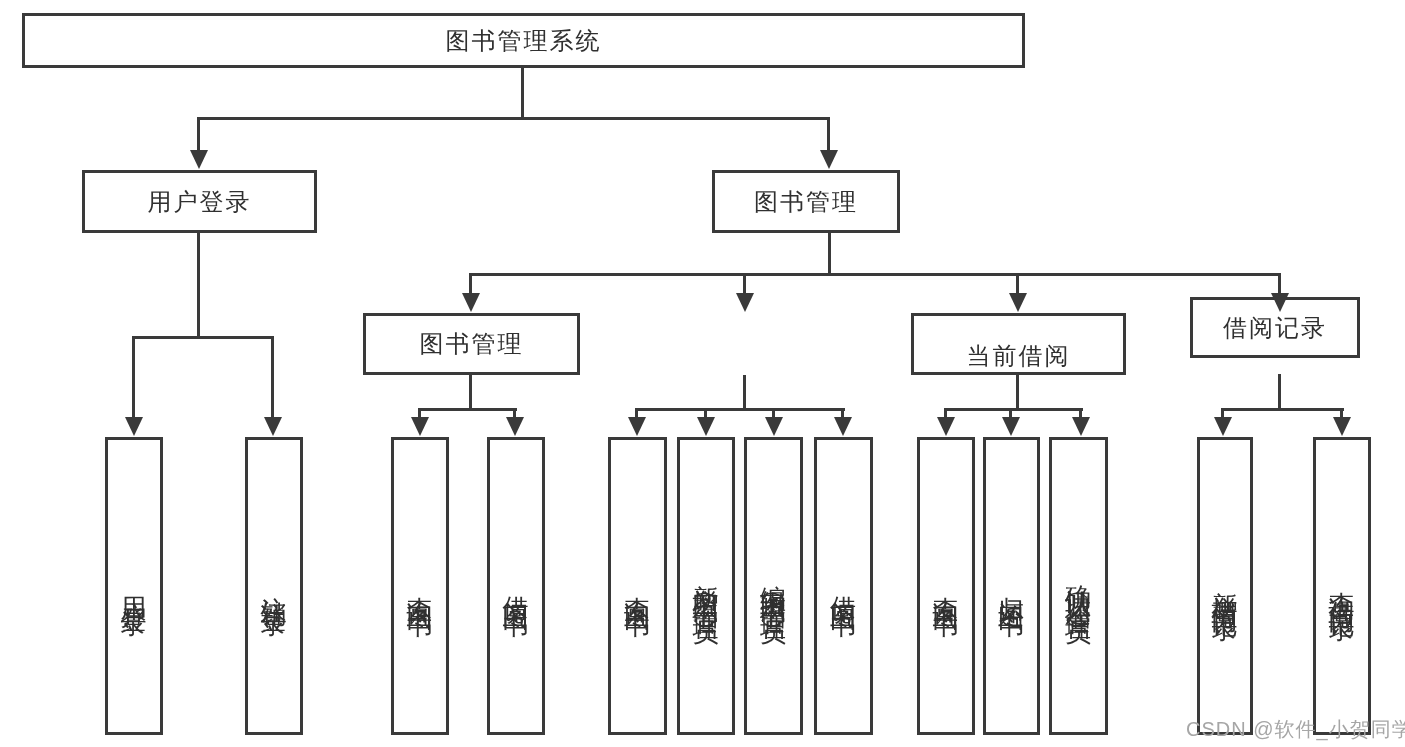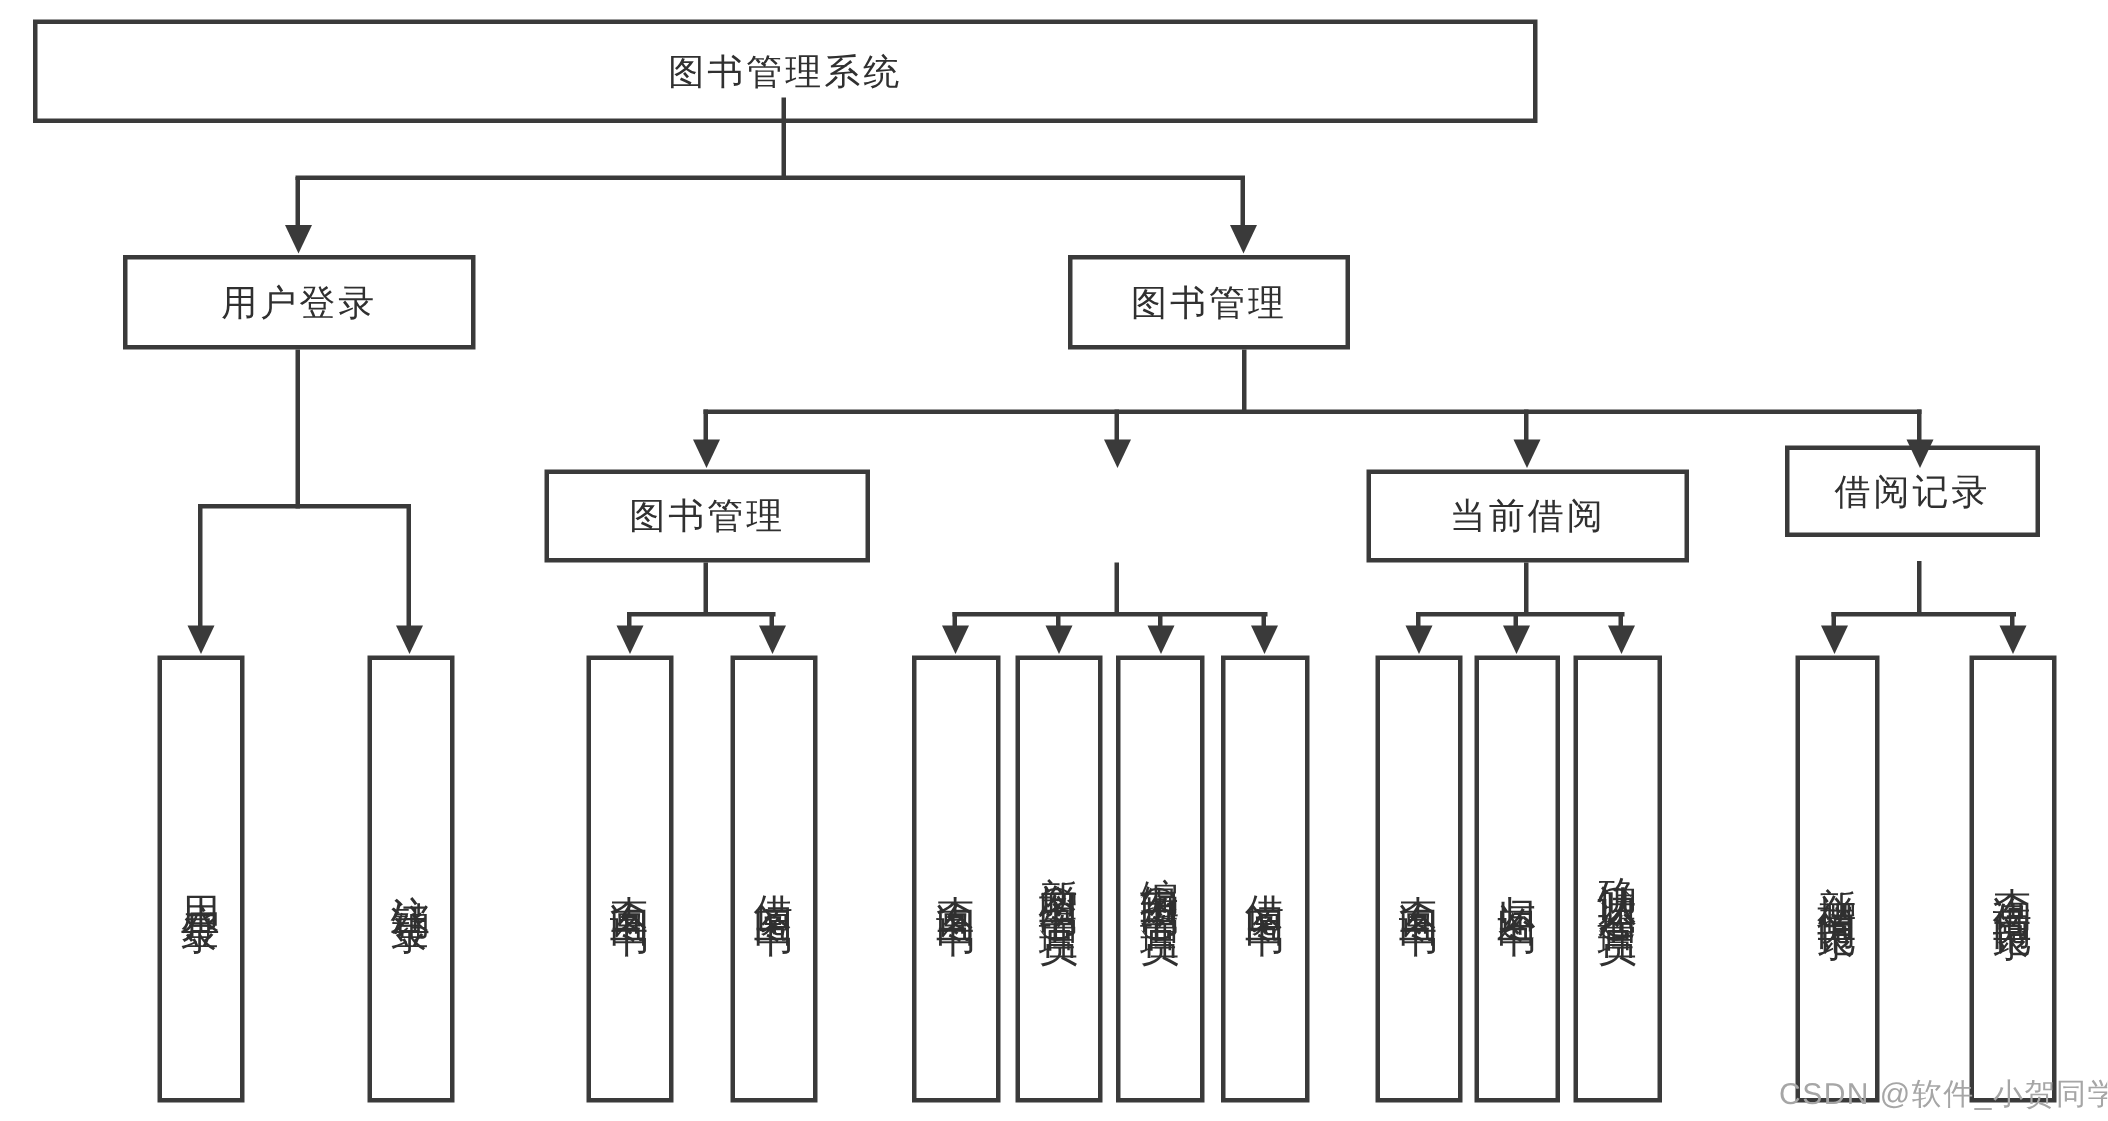--- a/index.html
+++ b/index.html
@@ -58,35 +58,35 @@
     color:var(--watermark);
     letter-spacing:1px;
     white-space:nowrap;
   }
 </style>
 </head>
 <body>
 
 <div class="canvas">
 
-  <div class="box" style="left:22px;top:13px;width:1003px;height:69px;">
+  <div class="box" style="left:22px;top:13px;width:1003px;height:55px;">
     <span class="lbl">图书管理系统</span>
   </div>
 
   <div class="box" style="left:82px;top:170px;width:235px;height:63px;">
     <span class="lbl">用户登录</span>
   </div>
   <div class="box" style="left:712px;top:170px;width:188px;height:63px;">
     <span class="lbl">图书管理</span>
   </div>
 
   <div class="box" style="left:363px;top:313px;width:217px;height:62px;">
     <span class="lbl">图书管理</span>
   </div>
-  <div class="box" style="left:911px;top:313px;width:215px;height:62px;">
+  <div class="box" style="left:911px;top:313px;width:215px;height:62px;align-items:flex-end;">
     <span class="lbl">当前借阅</span>
   </div>
   <div class="box" style="left:1173px;top:297px;width:170px;height:61px;margin-left:17px;">
     <span class="lbl">借阅记录</span>
   </div>
 
   <div class="box leaf" style="left:105px;top:437px;width:58px;height:298px;">
     <span class="lbl">用户登录</span>
   </div>
   <div class="box leaf" style="left:245px;top:437px;width:58px;height:298px;">

